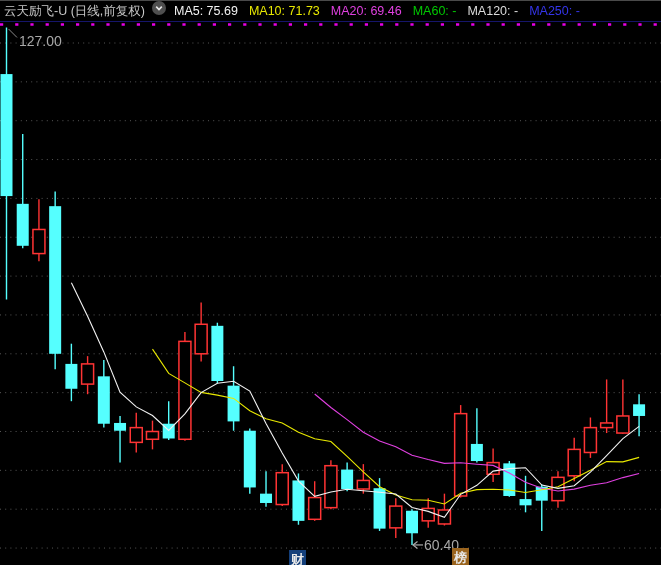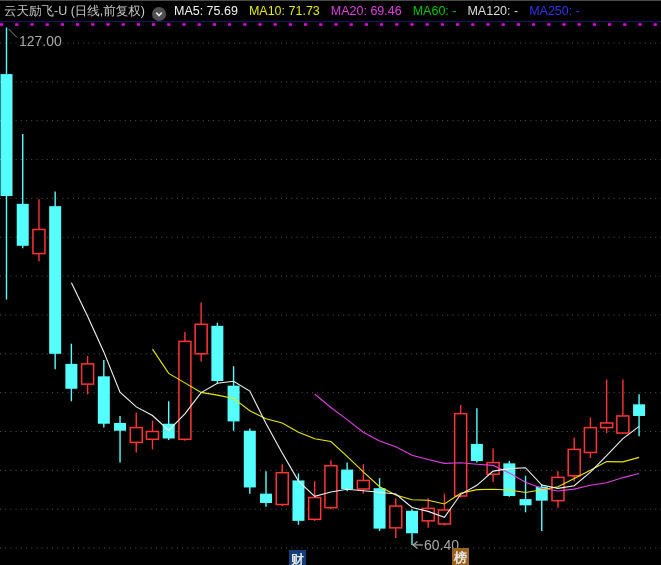--- a/index.html
+++ b/index.html
@@ -3,21 +3,21 @@
 <meta charset="utf-8">
 <style>
   html,body{margin:0;padding:0;background:#111;}
   #screen{
     position:relative;width:661px;height:565px;background:#000;overflow:hidden;
     border-top:1px solid #4a4a4a;box-sizing:border-box;
     font-family:"Liberation Sans","DejaVu Sans",sans-serif;
   }
   #header{
     position:absolute;top:0;left:0;right:0;height:20px;
-    display:flex;align-items:flex-end;padding-left:4px;
+    display:flex;align-items:flex-start;padding-left:4px;
     background:#000;border-bottom:1px solid #15156a;
     font-size:12.5px;line-height:20px;white-space:nowrap;z-index:3;
   }
   .title{color:#c9c9c9;margin-right:7px;}
   .icon-btn{
     width:14px;height:14px;border-radius:50%;background:#4f4f4f;
     display:inline-flex;align-items:center;justify-content:center;
     margin-right:8px;flex:0 0 auto;cursor:pointer;
   }
   .icon-btn svg{display:block;}

